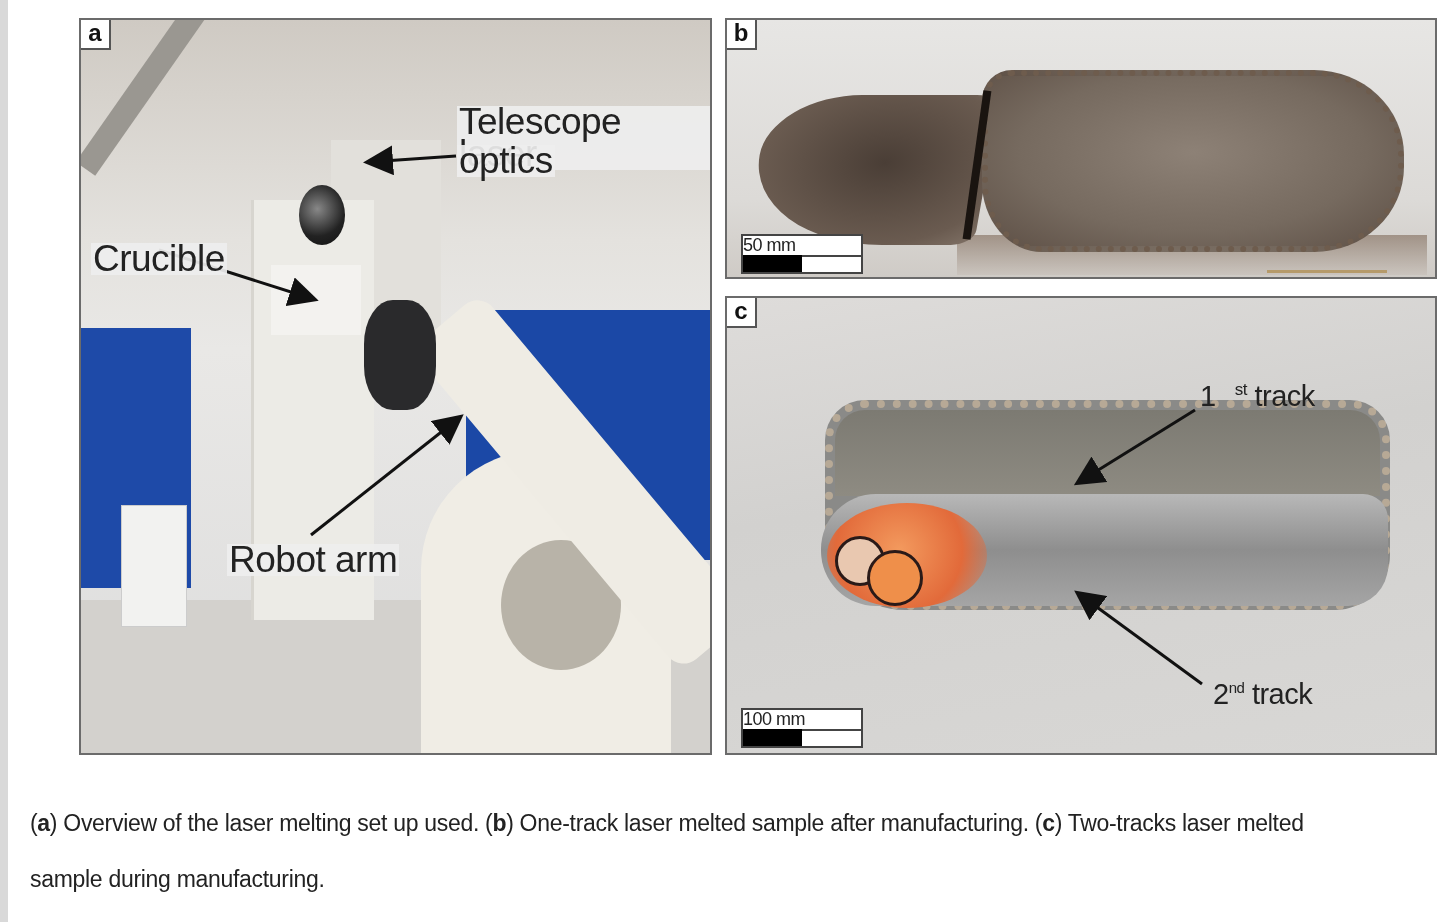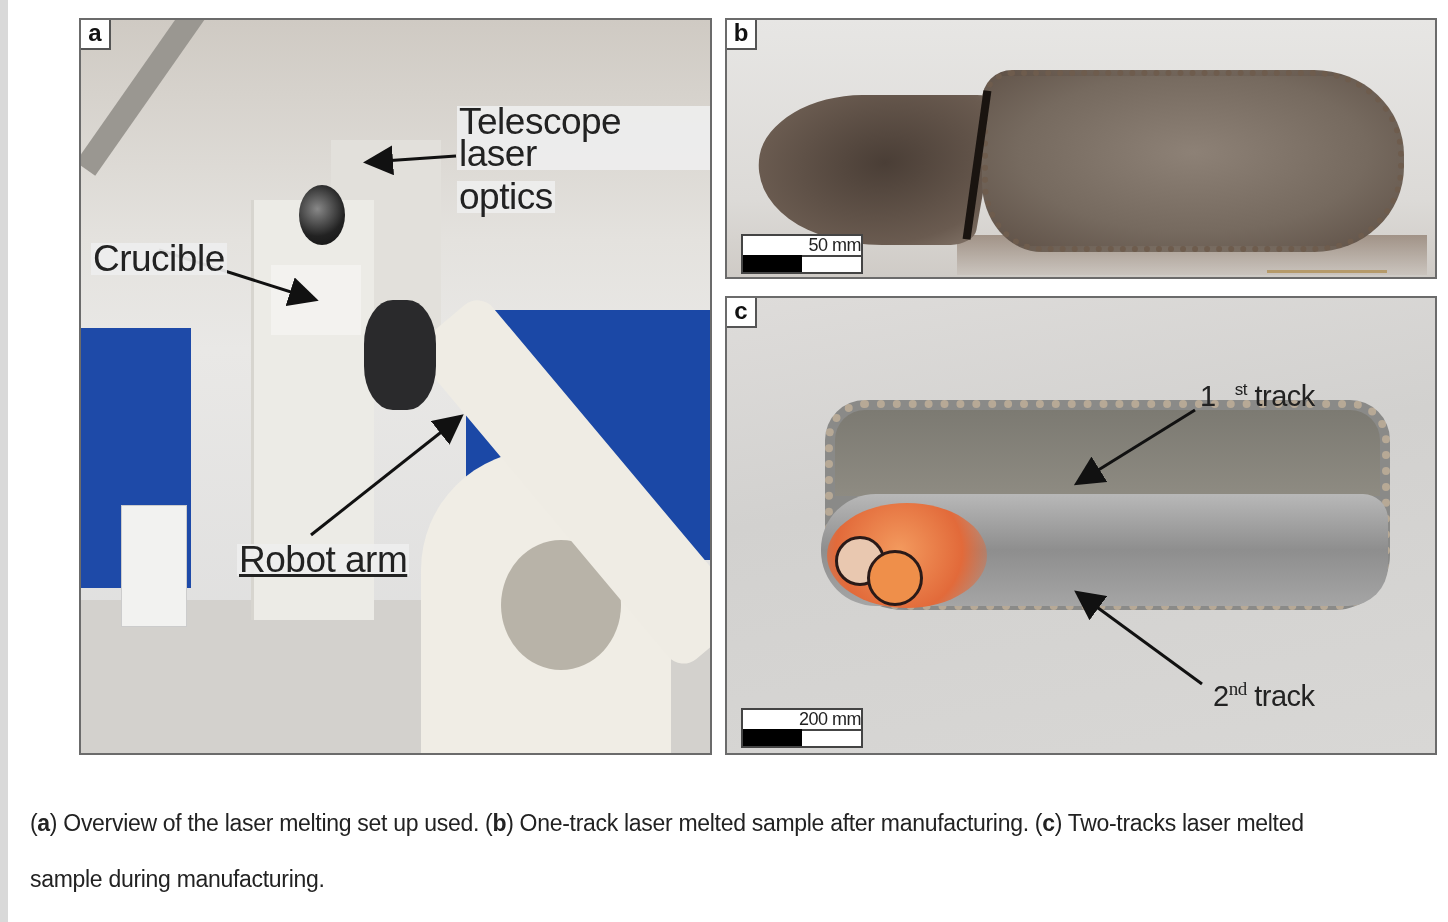--- a/index.html
+++ b/index.html
@@ -40,21 +40,21 @@
     background: linear-gradient(180deg, #e7e6e4 0%, #dcdad7 70%, #cfcbc6 100%); }
   .sample-b { position:absolute; left:255px; top:50px; width:410px; height:170px; border-radius: 30px 90px 90px 60px / 30px 85px 85px 70px;
     background: radial-gradient(ellipse at 50% 45%, #8d8176 0%, #766a5f 60%, #5e5046 100%); border: 6px dotted #6e5c4d; }
   .sample-b-left { position:absolute; left:30px; top:75px; width:230px; height:150px; border-radius: 40% 10% 10% 60%;
     background: radial-gradient(ellipse at 55% 45%, #4a3e36 0%, #6a5b50 70%, #8a7c70 100%); transform: skewX(-10deg); }
   .crack-b { position:absolute; left:246px; top:70px; width:8px; height:150px; background:#1a1410; transform: rotate(8deg); }
   .shadow-b { position:absolute; left:230px; top:215px; width:470px; height:40px; background: linear-gradient(180deg, #8a7768 0%, #c8c1ba 100%); opacity:0.7; }
   .rod-b { position:absolute; left:540px; top:250px; width:120px; height:3px; background:#b59a6a; }
 
   .scalebar { position:absolute; left:14px; width:122px; height:40px; border:2px solid #444; background:#fff; box-sizing:border-box; z-index:4; }
-  .scalebar .sb-text { height:19px; line-height:19px; text-align:right; font-size:18px; color:#222; border-bottom:2px solid #444; letter-spacing:-0.5px; }
+  .scalebar .sb-text { height:19px; line-height:19px; text-align:left; font-size:18px; color:#222; border-bottom:2px solid #444; letter-spacing:-0.5px; }
   .scalebar .sb-bar { position:absolute; left:0; bottom:0; width:50%; height:17px; background:#000; }
 
   
   #panel-c { left: 725px; top: 296px; width: 712px; height: 459px;
     background: linear-gradient(170deg, #dedcda 0%, #d2d1cf 40%, #d8d7d5 100%); }
   .tray-c { position:absolute; left:98px; top:102px; width:565px; height:210px; border: 8px dotted #b7a996; border-radius: 40px 40px 55px 80px; background: #8a8a88; box-sizing:border-box; }
   .track1 { position:absolute; left:108px; top:112px; width:545px; height:86px; border-radius: 30px 30px 0 0; background: linear-gradient(180deg, #7c7a72 0%, #8e8b82 100%); }
   .track2 { position:absolute; left:94px; top:196px; width:567px; height:112px; border-radius: 55px 25px 40px 55px; background: linear-gradient(180deg, #b8b8b8 0%, #8e8e8e 50%, #a5a5a5 100%); }
   .melt { position:absolute; left:100px; top:205px; width:160px; height:105px; border-radius:50%; background: radial-gradient(circle at 45% 45%, #f39a5e 0%, #e26a3a 60%, rgba(210,110,80,0) 100%); }
   .ring1 { position:absolute; left:108px; top:238px; width:44px; height:44px; border-radius:50%; border:3px solid #2a1a18; background:#e9c8b0; }
@@ -90,23 +90,23 @@
       <marker id="ah" markerWidth="10" markerHeight="10" refX="8" refY="5" orient="auto">
         <path d="M0,0 L10,5 L0,10 Z" fill="#111"></path>
       </marker>
     </defs>
     <line x1="375" y1="136" x2="288" y2="142" stroke="#111" stroke-width="3" marker-end="url(#ah)"></line>
     <line x1="78" y1="230" x2="232" y2="279" stroke="#111" stroke-width="3" marker-end="url(#ah)"></line>
     <line x1="230" y1="515" x2="378" y2="398" stroke="#111" stroke-width="3" marker-end="url(#ah)"></line>
   </svg>
 
   <div class="label" style="left:376px; top:86px;">Telescope laser</div>
-  <div class="label" style="left:376px; top:125px;margin-top:36px;">optics</div>
+  <div class="label" style="left:376px; top:125px;">optics</div>
   <div class="label" style="left:10px; top:191px;margin-top:32px;">Crucible</div>
-  <div class="label" style="left:156px; top:524px;text-decoration:underline;">Robot arm</div>
+  <div class="label" style="left:146px; top:524px;">Robot arm</div>
 </div>
 
 <div id="panel-b" class="panel">
   <div class="panel-letter">b</div>
   <div class="shadow-b"></div>
   <div class="sample-b-left"></div>
   <div class="sample-b"></div>
   <div class="crack-b"></div>
   <div class="rod-b"></div>
   <div class="scalebar" style="top:214px;">
@@ -131,22 +131,22 @@
       </marker>
     </defs>
     <line x1="468" y1="112" x2="352" y2="184" stroke="#111" stroke-width="3" marker-end="url(#ah2)"></line>
     <line x1="475" y1="386" x2="352" y2="296" stroke="#111" stroke-width="3" marker-end="url(#ah2)"></line>
   </svg>
 
   <div style="position:absolute; left:473px; top:82px; font-size:29px; color:#222; letter-spacing:-0.5px;">
     <span>1</span><sup style="font-size:17px;margin-left:19px;">st</sup><span> track</span>
   </div>
   <div style="position:absolute; left:486px; top:380px; font-size:29px; color:#222; letter-spacing:-0.5px;">
-    <span>2</span><sup style="font-size:19px;font-family:Liberation Serif, serif;">nd</sup><span> track</span>
+    <span>2</span><sup style="font-size:15px;">nd</sup><span> track</span>
   </div>
 
   <div class="scalebar" style="top:410px;">
-    <div class="sb-text">200 mm</div>
+    <div class="sb-text">100 mm</div>
     <div class="sb-bar"></div>
   </div>
 </div>
 
 <div class="caption">(<b>a</b>)<span> Overview of the laser melting set up used. </span>(<b>b</b>)<span> One-track laser melted sample after manufacturing. </span>(<b>c</b>)<span> Two-tracks laser melted sample during manufacturing.</span></div>
 
 </body></html>

